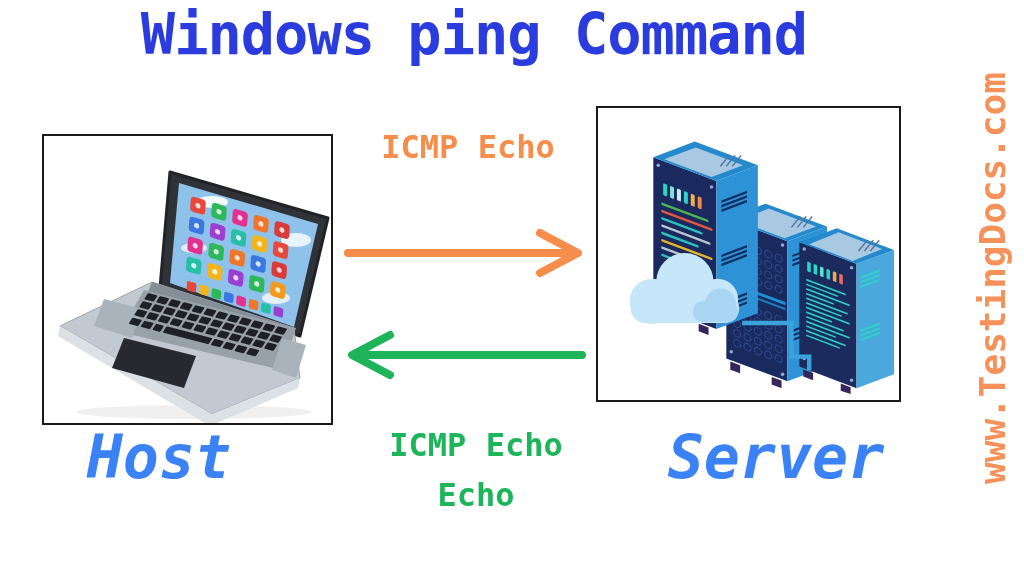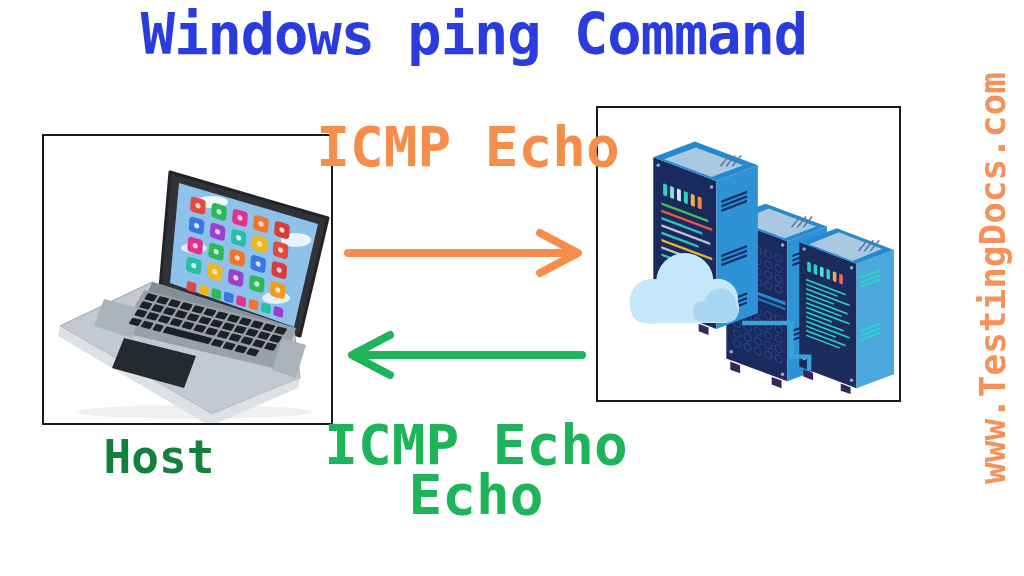--- a/index.html
+++ b/index.html
@@ -10,27 +10,27 @@
   }
   .title{
     position:absolute;left:474px;top:4px;transform:translateX(-50%);
     margin:0;font-size:57px;line-height:60px;color:#2b3cdf;white-space:nowrap;
     font-weight:bold;letter-spacing:-1px;
   }
   .box{position:absolute;background:#ffffff;border:2px solid #1a1a1a;box-sizing:border-box;}
   .host-box{left:42px;top:134px;width:291px;height:291px;}
   .server-box{left:596px;top:106px;width:305px;height:296px;}
   .box svg{display:block;width:100%;height:100%;}
-  .flow-label{position:absolute;text-align:center;font-size:56px;line-height:50px;white-space:nowrap;transform:translateX(-50%);}
+  .flow-label{position:absolute;text-align:center;font-size:32px;line-height:50px;white-space:nowrap;transform:translateX(-50%);}
   .flow-label.request{left:468px;top:122px;color:#f68d4b;}
   .flow-label.reply{left:476px;top:420px;color:#1db45a;}
   .arrow{position:absolute;}
   .arrow-request{left:342px;top:226px;}
   .arrow-reply{left:344px;top:328px;}
-  .node-label{position:absolute;transform:translateX(-50%);font-size:46px;line-height:46px;color:#15803d;white-space:nowrap;}
+  .node-label{position:absolute;transform:translateX(-50%);font-size:60px;line-height:46px;color:#3b82f6;white-space:nowrap;font-style:italic;}
   .host-label{left:159px;top:434px;}
   .server-label{left:776px;top:434px;}
   .watermark{
     position:absolute;left:758px;top:258px;width:470px;height:40px;
     transform:rotate(-90deg);font-size:36px;line-height:40px;text-align:center;
     color:#f6915a;white-space:nowrap;letter-spacing:0px;
   }
 </style>
 </head>
 <body>
@@ -363,16 +363,17 @@
   <svg class="arrow arrow-reply" width="244" height="54" viewBox="0 0 244 54">
     <line x1="12" y1="27" x2="238" y2="27" stroke="#1db45a" stroke-width="8" stroke-linecap="round"></line>
     <polyline points="46,7 8,27 46,47" fill="none" stroke="#1db45a" stroke-width="8" stroke-linecap="round" stroke-linejoin="round"></polyline>
   </svg>
   <div class="flow-label reply">
     <div>ICMP Echo</div>
     <div>Echo</div>
   </div>
 
   <div class="node-label host-label">Host</div>
+  <div class="node-label server-label">Server</div>
 
   <div class="watermark">www.TestingDocs.com</div>
 
 </div>
 
 </body></html>

